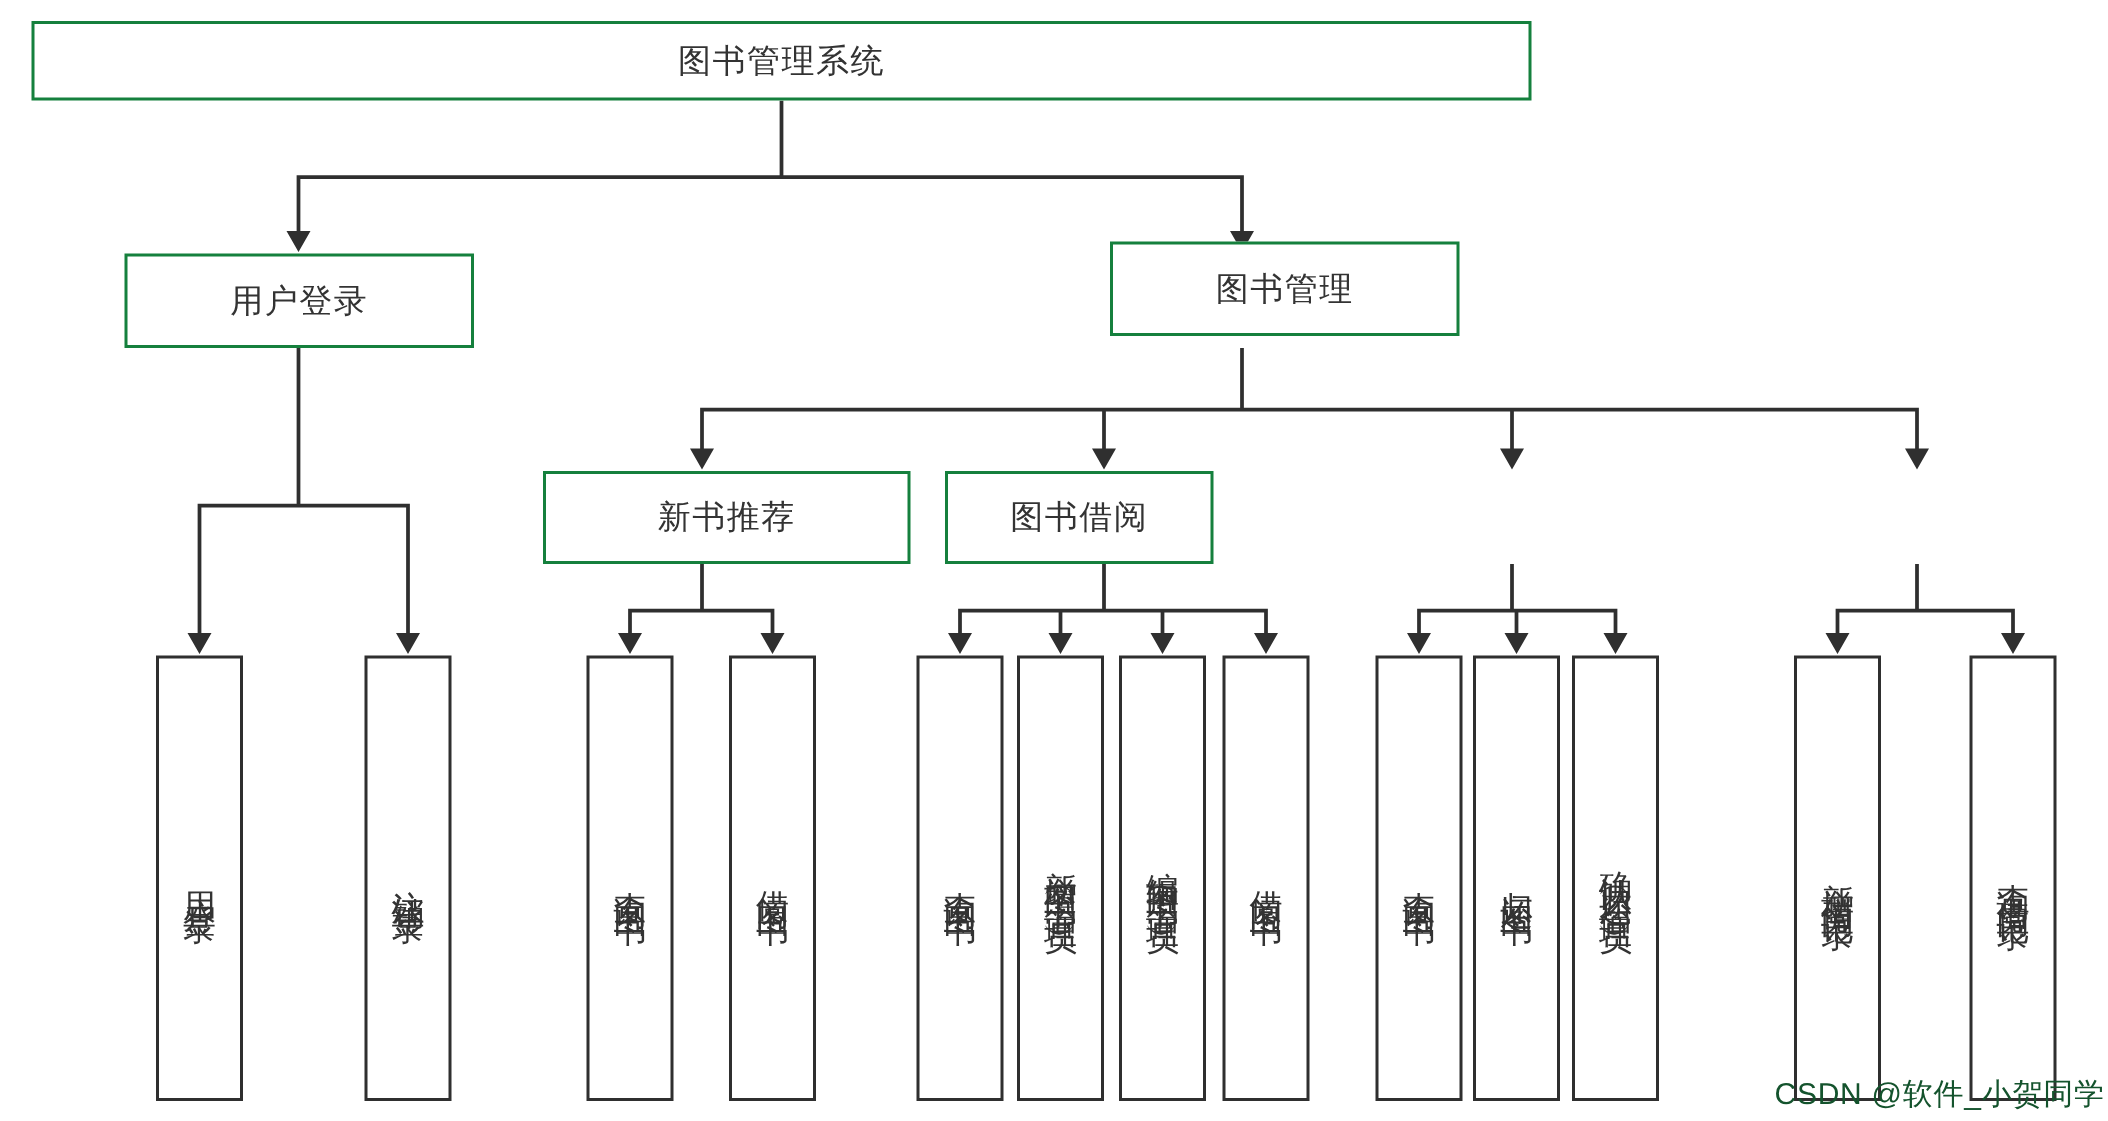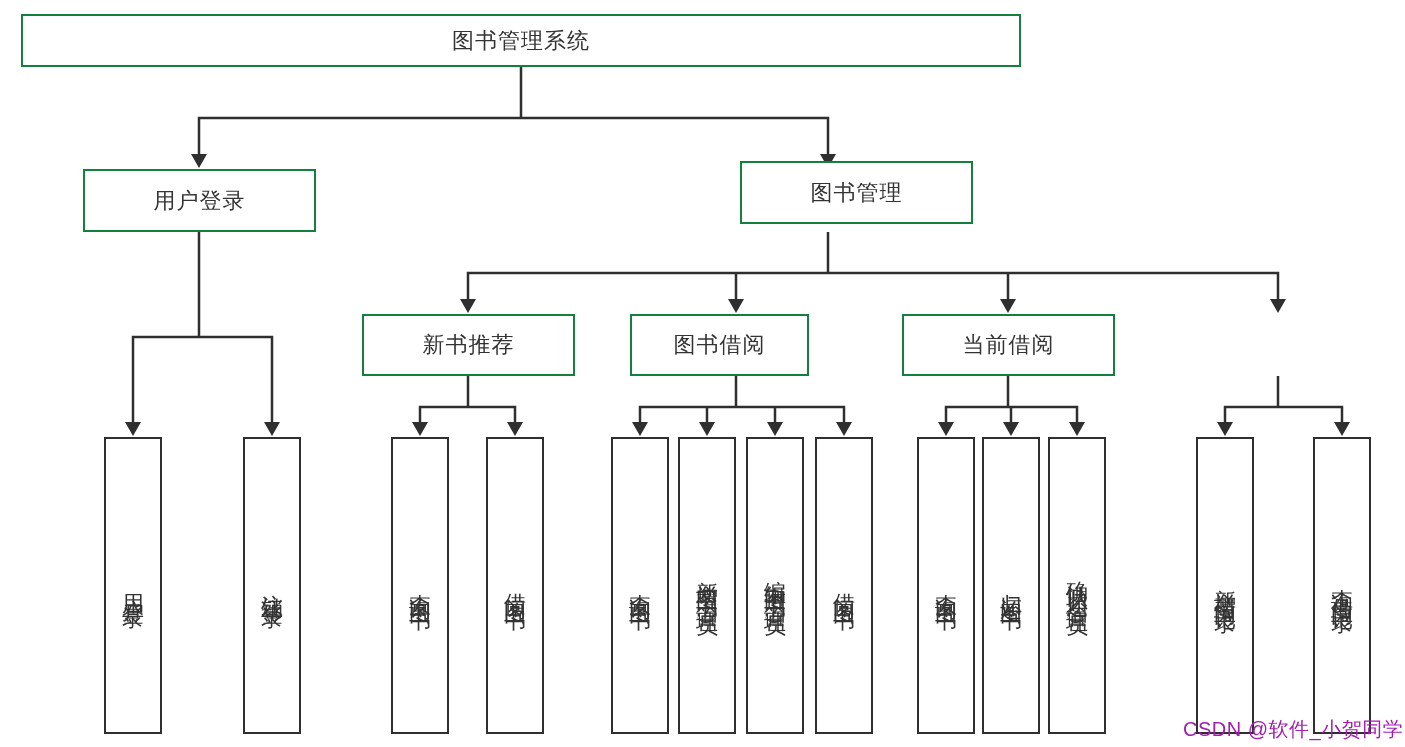--- a/index.html
+++ b/index.html
@@ -55,21 +55,21 @@
     font-size: 22px;
     letter-spacing: 5px;
     line-height: 1;
     white-space: nowrap;
   }
   .watermark {
     position: absolute;
     left: 1183px;
     top: 716px;
     font-size: 20px;
-    color: #a21caf;
+    color: #14532d;
     letter-spacing: 0.5px;
     white-space: nowrap;
     z-index: 3;
   }
 </style>
 </head>
 <body>
 
 <div class="canvas">
 
@@ -116,23 +116,22 @@
       M1217 422 H1233 L1225 436 Z
       M1334 422 H1350 L1342 436 Z
     "></path>
   </svg>
 
   <div class="node" style="left:21px; top:14px; width:1000px; height:53px;">图书管理系统</div>
 
   <div class="node" style="left:83px; top:169px; width:233px; height:63px;">用户登录</div>
   <div class="node" style="left:712px; top:161px; width:233px; height:63px;margin-left:28px;">图书管理</div>
 
-  <div class="node" style="left:362px; top:314px; width:213px; height:62px;">新书推荐</div>
+  <div class="node" style="left:362px; top:314px; width:245px; height:62px;">新书推荐</div>
   <div class="node" style="left:630px; top:314px; width:179px; height:62px;">图书借阅</div>
-  <div class="node" style="left:902px; top:314px; width:213px; height:62px;">当前借阅</div>
 
   <div class="leaf" style="left:104px;">
     <span>用户登录</span>
   </div>
   <div class="leaf" style="left:243px;">
     <span>注销登录</span>
   </div>
 
   <div class="leaf" style="left:391px;">
     <span>查询图书</span>

